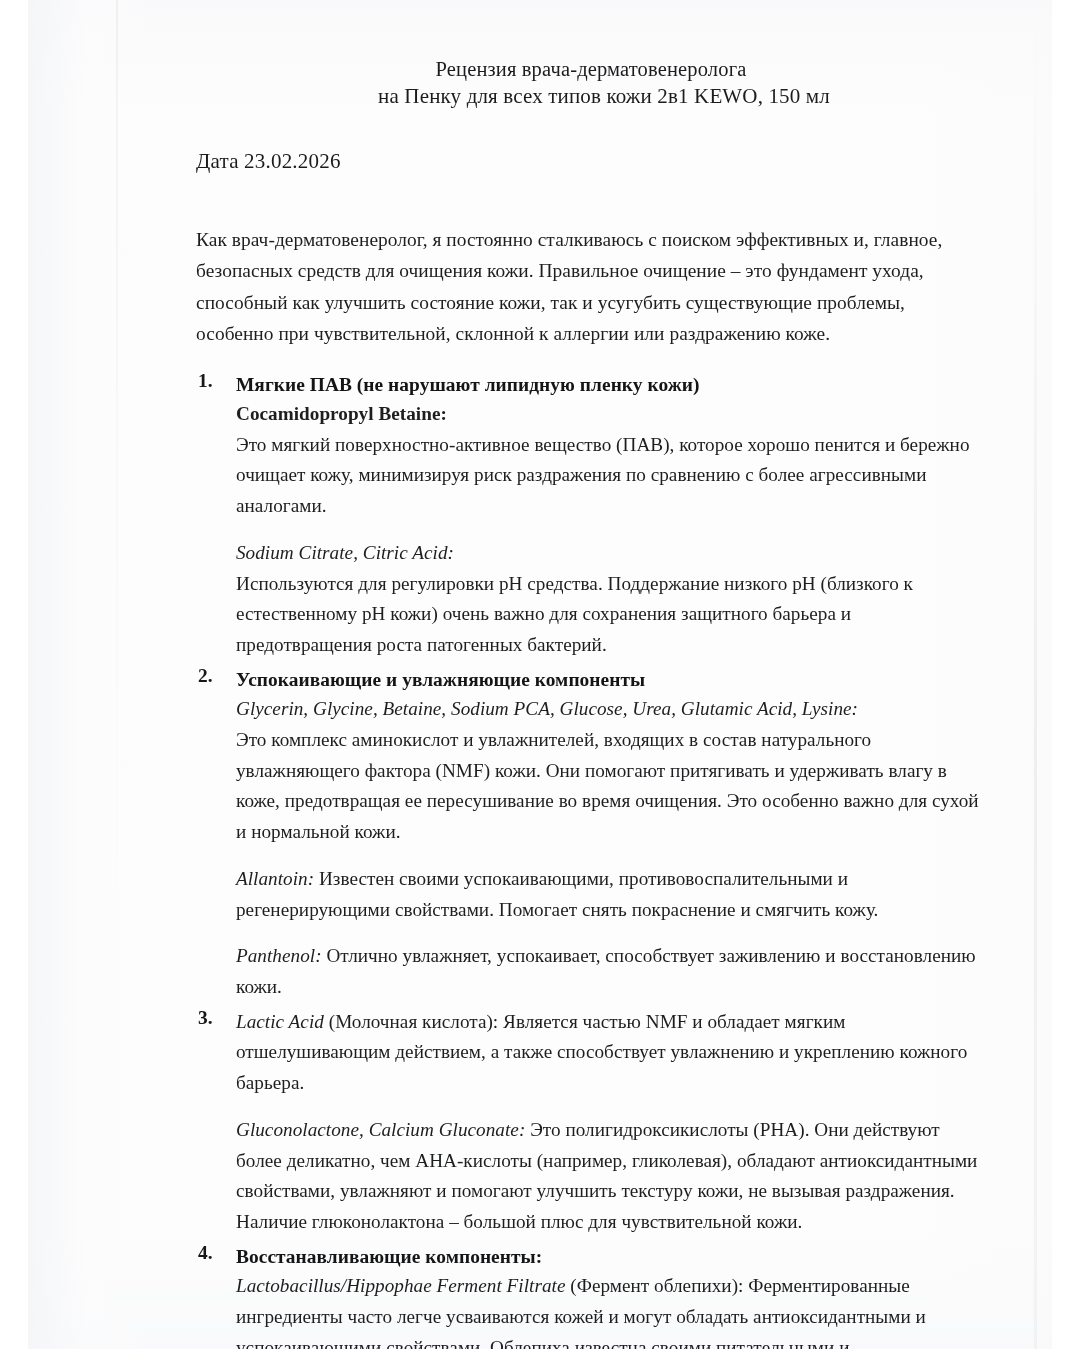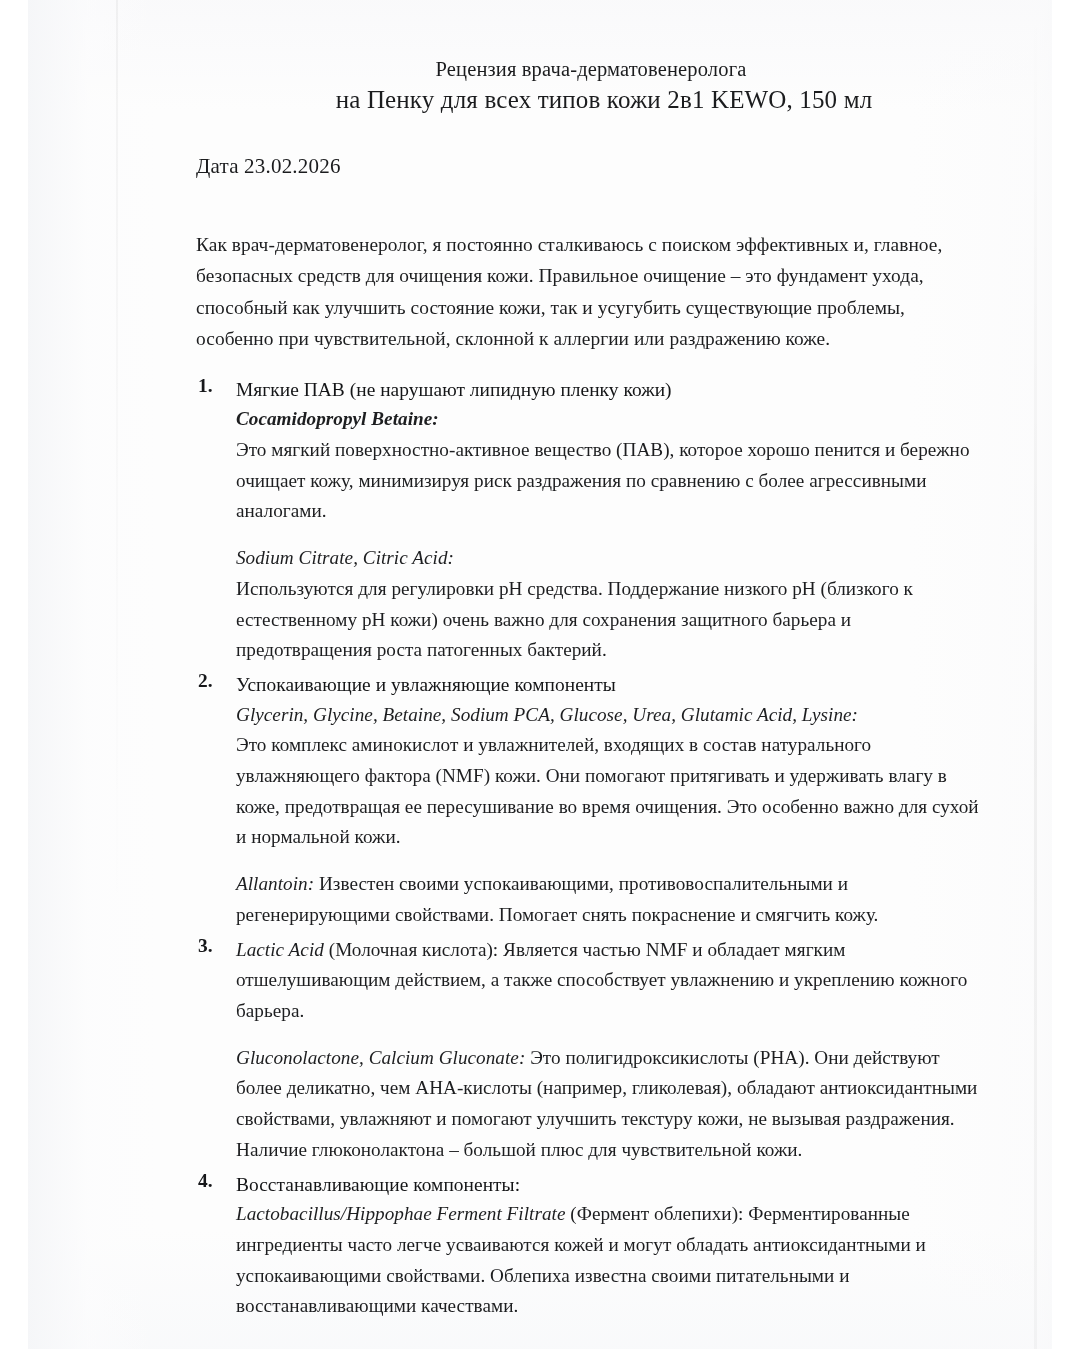--- a/index.html
+++ b/index.html
@@ -69,21 +69,21 @@
     text-align: center;
     padding-top: 56px;
     line-height: 1.32;
   }
   .title-line {
     font-size: 20.5px;
     letter-spacing: 0.15px;
     color: #1b1c1e;
   }
   .title-line-2 {
-    font-size: 25px;
+    font-size: 21px;
     letter-spacing: 0.15px;
     color: #1b1c1e;
     padding-left: 26px;
   }
 
   .date-line {
     margin-top: 38px;
     font-size: 21px;
     color: #1b1c1e;
     letter-spacing: 0.2px;
@@ -113,34 +113,33 @@
   ol.sections > li::before {
     content: counter(sec) ".";
     position: absolute;
     left: -38px;
     top: 0;
     font-size: 19.4px;
     font-weight: bold;
     color: #16171a;
   }
   .sec-head {
-    font-weight: normal;
+    font-weight: bold;
     font-size: 19.4px;
     line-height: 1.52;
     color: #141517;
     letter-spacing: 0.05px;
   }
   .sec-body {
     font-size: 19.2px;
     line-height: 1.6;
     color: #1d1e20;
     letter-spacing: 0.03px;
   }
   .ing {
-    font-style: italic;
     font-weight: bold;
   }
   .ing-plain {
     font-style: italic;
   }
   .blk { display: block; }
   .blk + .blk { margin-top: 16px; }
 </style>
 </head>
 <body>
@@ -167,20 +166,21 @@
           <div class="sec-body">
             <span class="blk"><span class="ing">Cocamidopropyl Betaine:</span><span class="blk">Это мягкий поверхностно-активное вещество (ПАВ), которое хорошо пенится и бережно очищает кожу, минимизируя риск раздражения по сравнению с более агрессивными аналогами.</span></span>
             <span class="blk"><span class="ing-plain">Sodium Citrate, Citric Acid:</span><span class="blk">Используются для регулировки pH средства. Поддержание низкого pH (близкого к естественному pH кожи) очень важно для сохранения защитного барьера и предотвращения роста патогенных бактерий.</span></span>
           </div>
         </li>
         <li>
           <div class="sec-head">Успокаивающие и увлажняющие компоненты</div>
           <div class="sec-body">
             <span class="blk"><span class="ing-plain">Glycerin, Glycine, Betaine, Sodium PCA, Glucose, Urea, Glutamic Acid, Lysine:</span><span class="blk">Это комплекс аминокислот и увлажнителей, входящих в состав натурального увлажняющего фактора (NMF) кожи. Они помогают притягивать и удерживать влагу в коже, предотвращая ее пересушивание во время очищения. Это особенно важно для сухой и нормальной кожи.</span></span>
             <span class="blk"><span class="ing-plain">Allantoin:</span><span> Известен своими успокаивающими, противовоспалительными и регенерирующими свойствами. Помогает снять покраснение и смягчить кожу.</span></span>
+            <span class="blk"><span class="ing-plain">Panthenol:</span><span> Отлично увлажняет, успокаивает, способствует заживлению и восстановлению кожи.</span></span>
           </div>
         </li>
         <li>
           <div class="sec-body">
             <span class="blk"><span class="ing-plain">Lactic Acid</span><span> (Молочная кислота): Является частью NMF и обладает мягким отшелушивающим действием, а также способствует увлажнению и укреплению кожного барьера.</span></span>
             <span class="blk"><span class="ing-plain">Gluconolactone, Calcium Gluconate:</span><span> Это полигидроксикислоты (PHA). Они действуют более деликатно, чем AHA-кислоты (например, гликолевая), обладают антиоксидантными свойствами, увлажняют и помогают улучшить текстуру кожи, не вызывая раздражения. Наличие глюконолактона – большой плюс для чувствительной кожи.</span></span>
           </div>
         </li>
         <li>
           <div class="sec-head">Восстанавливающие компоненты:</div>

